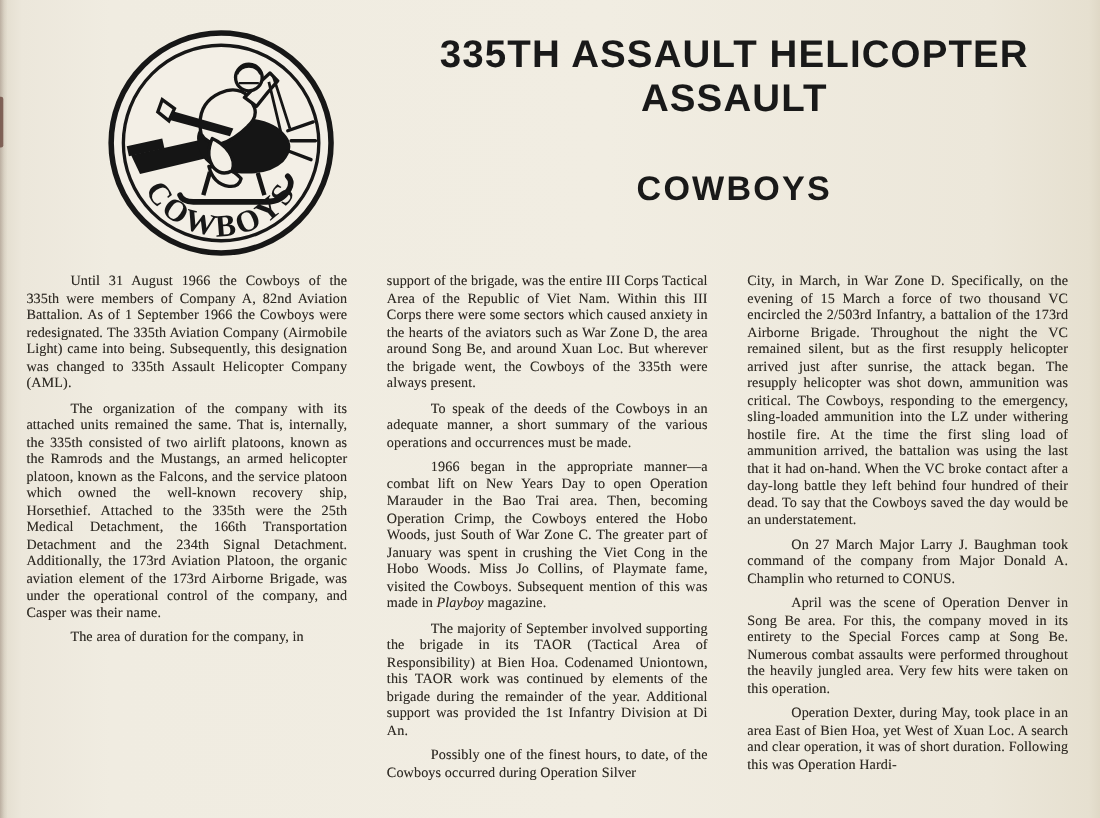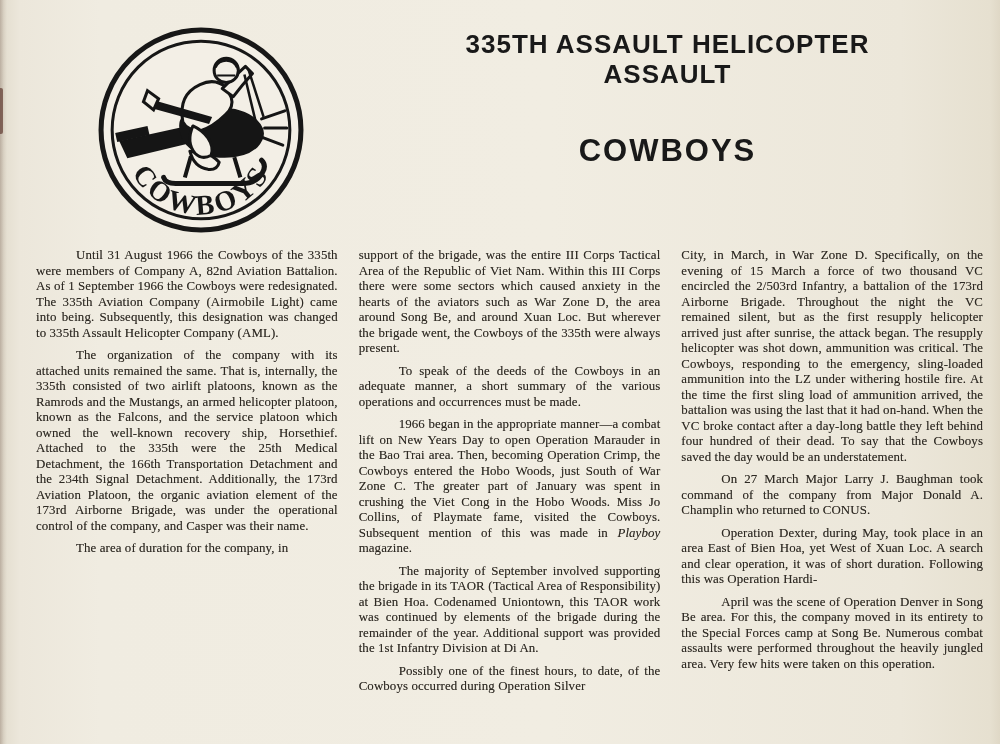--- a/index.html
+++ b/index.html
@@ -23,29 +23,29 @@
   .logo{
     position:absolute;left:95px;top:24px;width:212px;height:212px;
   }
   .header{
     position:absolute;left:345px;top:30px;width:645px;
     text-align:center;
     font-family:"Liberation Sans","DejaVu Sans",sans-serif;
     font-weight:bold;color:#191919;
   }
   .title{
-    font-size:26px;line-height:1.14;letter-spacing:1px;
+    font-size:35px;line-height:1.14;letter-spacing:1px;
     margin:0;
   }
   .subtitle{
     font-size:31px;letter-spacing:2px;margin:44px 0 0 0;
   }
   .columns{
-    position:absolute;left:36px;top:248px;width:947px;
-    display:flex;gap:21px;
+    position:absolute;left:24px;top:248px;width:947px;
+    display:flex;gap:36px;
   }
   .col{
     flex:1 1 0;
     text-align:justify;
     font-size:12.9px;line-height:15.5px;
     letter-spacing:.1px;
   }
   .col p{
     margin:0 0 7px 0;
     text-shadow:0 0 .4px rgba(46,40,32,.45);
@@ -122,17 +122,17 @@
     <div class="col">
         <p>support of the brigade, was the entire III Corps Tactical Area of the Republic of Viet Nam. Within this III Corps there were some sectors which caused anxiety in the hearts of the aviators such as War Zone D, the area around Song Be, and around Xuan Loc. But wherever the brigade went, the Cowboys of the 335th were always present.</p>
         <p class="indent">To speak of the deeds of the Cowboys in an adequate manner, a short summary of the various operations and occurrences must be made.</p>
         <p class="indent">1966 began in the appropriate manner—a combat lift on New Years Day to open Operation Marauder in the Bao Trai area. Then, becoming Operation Crimp, the Cowboys entered the Hobo Woods, just South of War Zone C. The greater part of January was spent in crushing the Viet Cong in the Hobo Woods. Miss Jo Collins, of Playmate fame, visited the Cowboys. Subsequent mention of this was made in <em>Playboy</em> magazine.</p>
         <p class="indent">The majority of September involved supporting the brigade in its TAOR (Tactical Area of Responsibility) at Bien Hoa. Codenamed Uniontown, this TAOR work was continued by elements of the brigade during the remainder of the year. Additional support was provided the 1st Infantry Division at Di An.</p>
         <p class="indent">Possibly one of the finest hours, to date, of the Cowboys occurred during Operation Silver</p>
       </div>
     <div class="col">
         <p>City, in March, in War Zone D. Specifically, on the evening of 15 March a force of two thousand VC encircled the 2/503rd Infantry, a battalion of the 173rd Airborne Brigade. Throughout the night the VC remained silent, but as the first resupply helicopter arrived just after sunrise, the attack began. The resupply helicopter was shot down, ammunition was critical. The Cowboys, responding to the emergency, sling-loaded ammunition into the LZ under withering hostile fire. At the time the first sling load of ammunition arrived, the battalion was using the last that it had on-hand. When the VC broke contact after a day-long battle they left behind four hundred of their dead. To say that the Cowboys saved the day would be an understatement.</p>
         <p class="indent">On 27 March Major Larry J. Baughman took command of the company from Major Donald A. Champlin who returned to CONUS.</p>
+        <p class="indent">April was the scene of Operation Denver in Song Be area. For this, the company moved in its entirety to the Special Forces camp at Song Be. Numerous combat assaults were performed throughout the heavily jungled area. Very few hits were taken on this operation.</p>
         <p class="indent">Operation Dexter, during May, took place in an area East of Bien Hoa, yet West of Xuan Loc. A search and clear operation, it was of short duration. Following this was Operation Hardi-</p>
-        <p class="indent">April was the scene of Operation Denver in Song Be area. For this, the company moved in its entirety to the Special Forces camp at Song Be. Numerous combat assaults were performed throughout the heavily jungled area. Very few hits were taken on this operation.</p>
       </div>
   </div>
 </div>
 
 </body></html>

